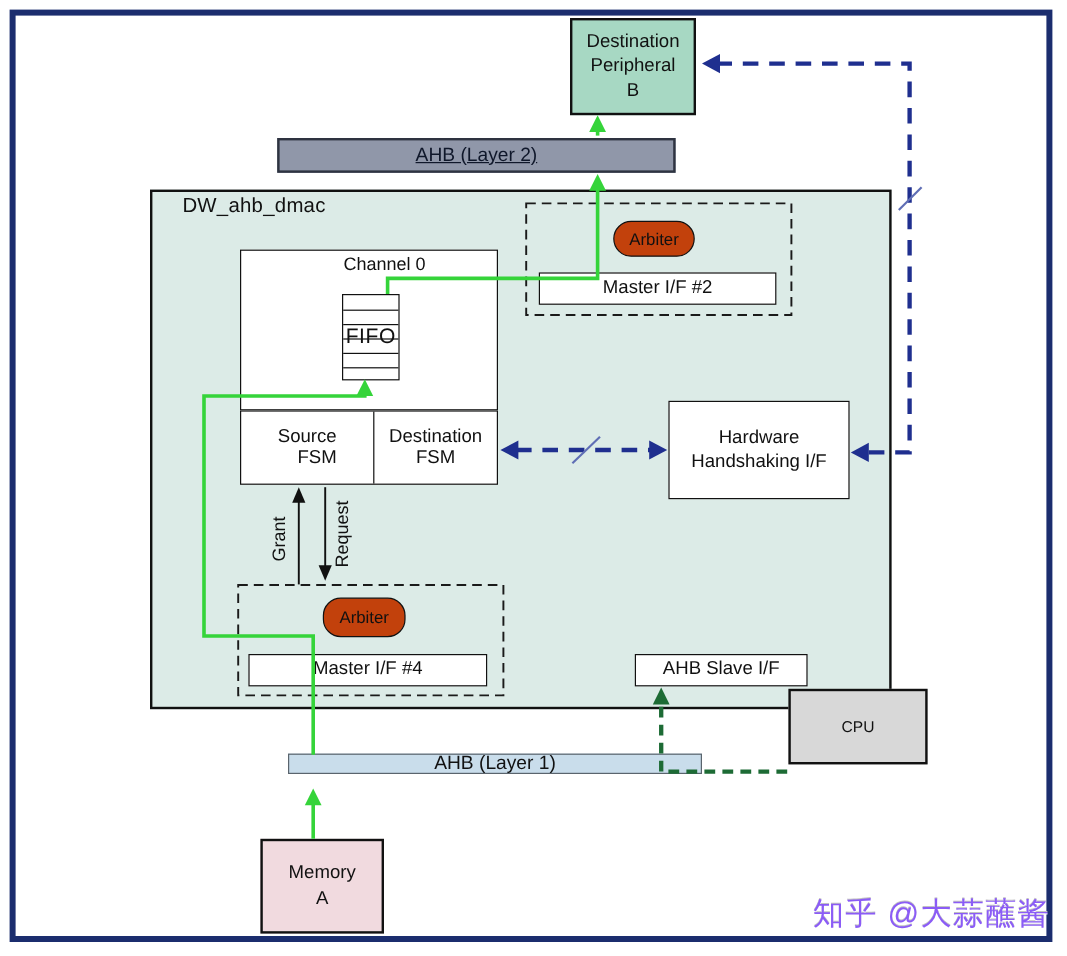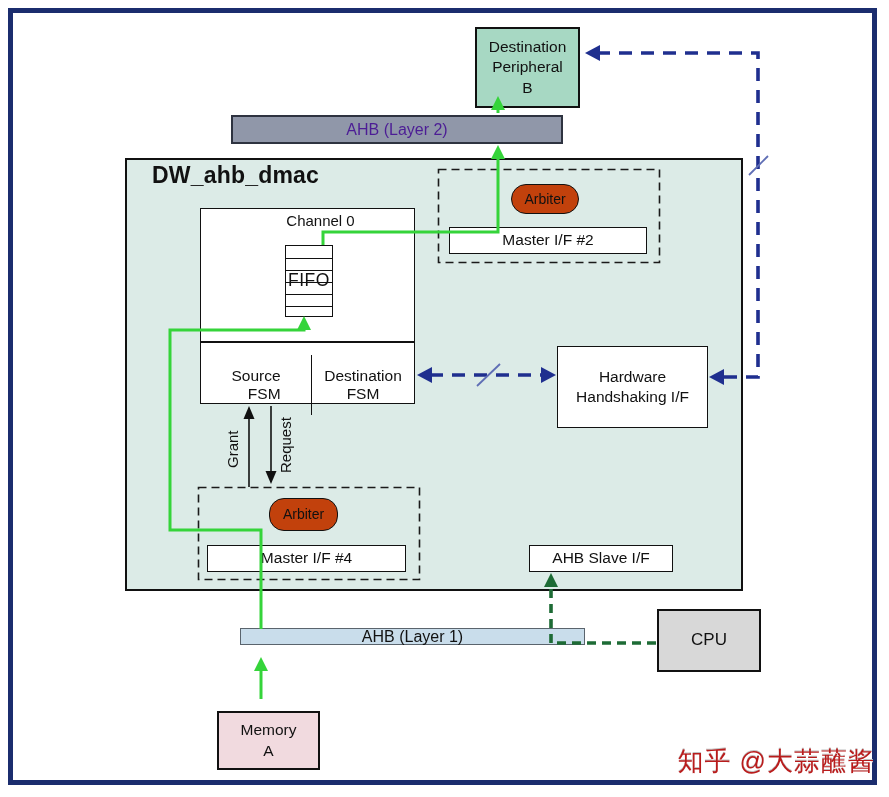--- a/index.html
+++ b/index.html
@@ -11,29 +11,29 @@
   }
   .abs { position:absolute; box-sizing:border-box; }
   #frame {
     left:8px; top:8px; width:869px; height:777px;
     border:5px solid var(--border-navy);
   }
   .node {
     display:flex; align-items:center; justify-content:center;
     text-align:center; line-height:1.32;
   }
-  .multiline { white-space:pre-line;margin-top:12px; }
+  .multiline { white-space:pre-line; }
 
   #dest-peripheral-b { left:475px; top:15px; width:105px; height:81px;
     background:var(--peripheral-fill); border:2.5px solid #111; font-size:15.5px; }
   #ahb-layer2 { left:231px; top:115px; width:332px; height:29px;
-    background:var(--ahb2-fill); border:2px solid #2e3340; font-size:16px; color:#4c1d95; }
+    background:var(--ahb2-fill); border:2px solid #2e3340; font-size:16px; color:#0f172a;text-decoration:underline; }
   #dmac-box { left:125px; top:158px; width:618px; height:433px;
     background:var(--dmac-fill); border:2.5px solid #111; }
-  #dmac-title { left:152px; top:162px; font-size:23px; font-weight:bold; letter-spacing:.2px; }
+  #dmac-title { left:152px; top:162px; font-size:17px; font-weight:normal; letter-spacing:.2px; }
 
   #channel0-box { left:200px; top:208px; width:215px; height:134px;
     background:#fff; border:1.6px solid #111; }
   #channel0-label { left:200px; top:212px; width:215px; text-align:center; font-size:15px;padding-left:26px; }
 
   #fifo-stack { left:285px; top:245px; width:48px; height:72px;
     background:#fff; border:1.4px solid #111; }
   .fifo-line { position:absolute; left:0; width:100%; height:0;
     border-top:1.3px solid #111; }
   #fifo-label { left:283px; top:270px; width:52px; text-align:center;
@@ -58,26 +58,26 @@
   #hw-handshaking { left:557px; top:334px; width:151px; height:82px;
     background:#fff; border:1.6px solid #111; font-size:15.5px; }
 
   .vlabel { writing-mode:vertical-rl; transform:rotate(180deg);
     font-size:15px; text-align:center; }
   #grant-label { left:224px; top:412px; height:74px; width:18px; }
   #request-label { left:277px; top:405px; height:80px; width:18px; }
 
   #ahb-layer1 { left:240px; top:628px; width:345px; height:17px;
     background:var(--ahb1-fill); border:1.6px solid #5a646d; font-size:16px; }
-  #cpu-box { left:657px; top:609px; width:104px; height:63px;
-    background:var(--cpu-fill); border:2.5px solid #111; font-size:17px; }
-  #memory-a { left:217px; top:699px; width:103px; height:59px;
+  #cpu-box { left:657px; top:574px; width:116px; height:63px;
+    background:var(--cpu-fill); border:2.5px solid #111; font-size:13px; }
+  #memory-a { left:217px; top:699px; width:103px; height:79px;
     background:var(--memory-fill); border:2.5px solid #111; font-size:15.5px; }
 
-  #watermark { right:14px; top:744px; font-size:26px; color:#b91c1c;
+  #watermark { right:14px; top:744px; font-size:26px; color:#8b5cf6;
     text-shadow:0 1px 0 #ffffff, 0 -1px 0 #c2c2c2; letter-spacing:1px; }
 
   #wires { left:0; top:0; width:889px; height:797px; pointer-events:none; }
   .dash-outline { stroke:#1a1a1a; stroke-width:1.6; stroke-dasharray:8 5; fill:none; }
   .g-line  { stroke:var(--arrow-green); stroke-width:3; fill:none; }
   .g-head  { fill:var(--arrow-green); stroke:none; }
   .n-dash  { stroke:var(--arrow-navy); stroke-width:3.6; stroke-dasharray:13 9; fill:none; }
   .n-head  { fill:var(--arrow-navy); stroke:none; }
   .n-slash { stroke:#5f6eb5; stroke-width:1.8; fill:none; }
   .dg-dash { stroke:var(--arrow-dark-green); stroke-width:3.6; stroke-dasharray:9 6; fill:none; }

